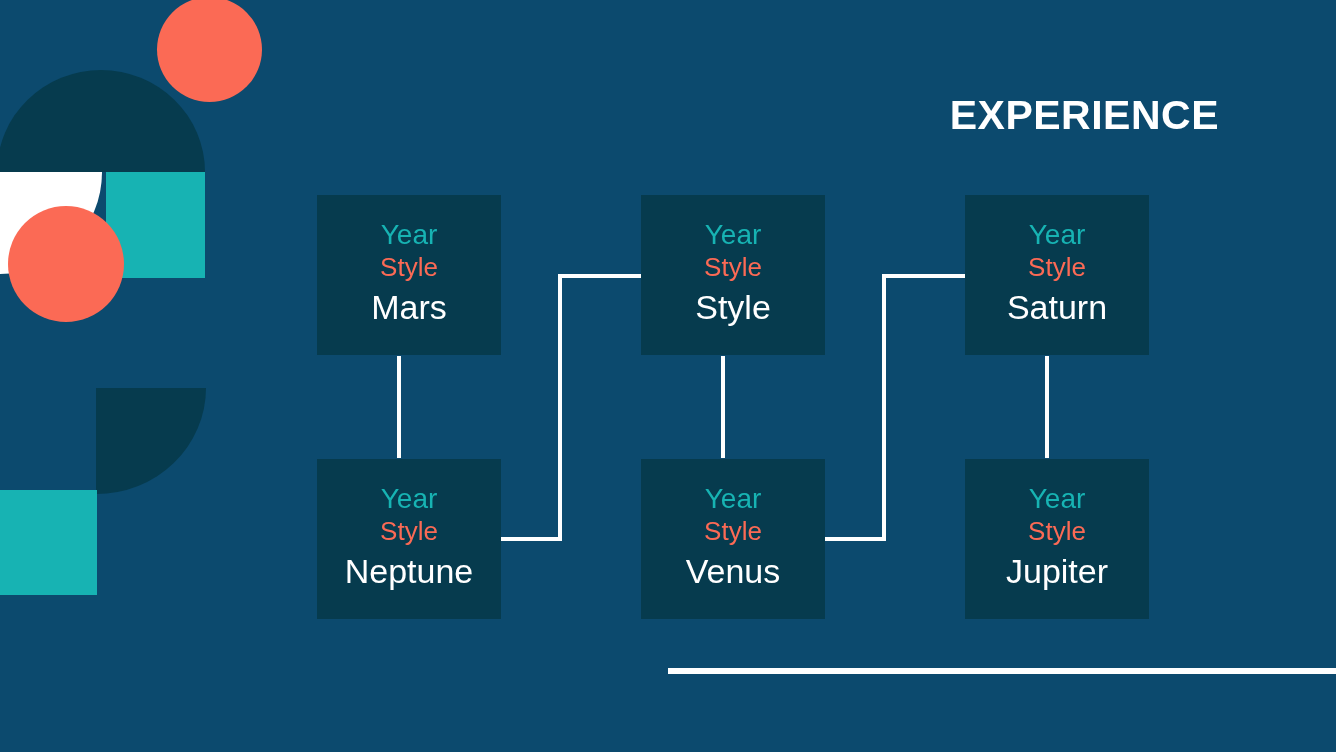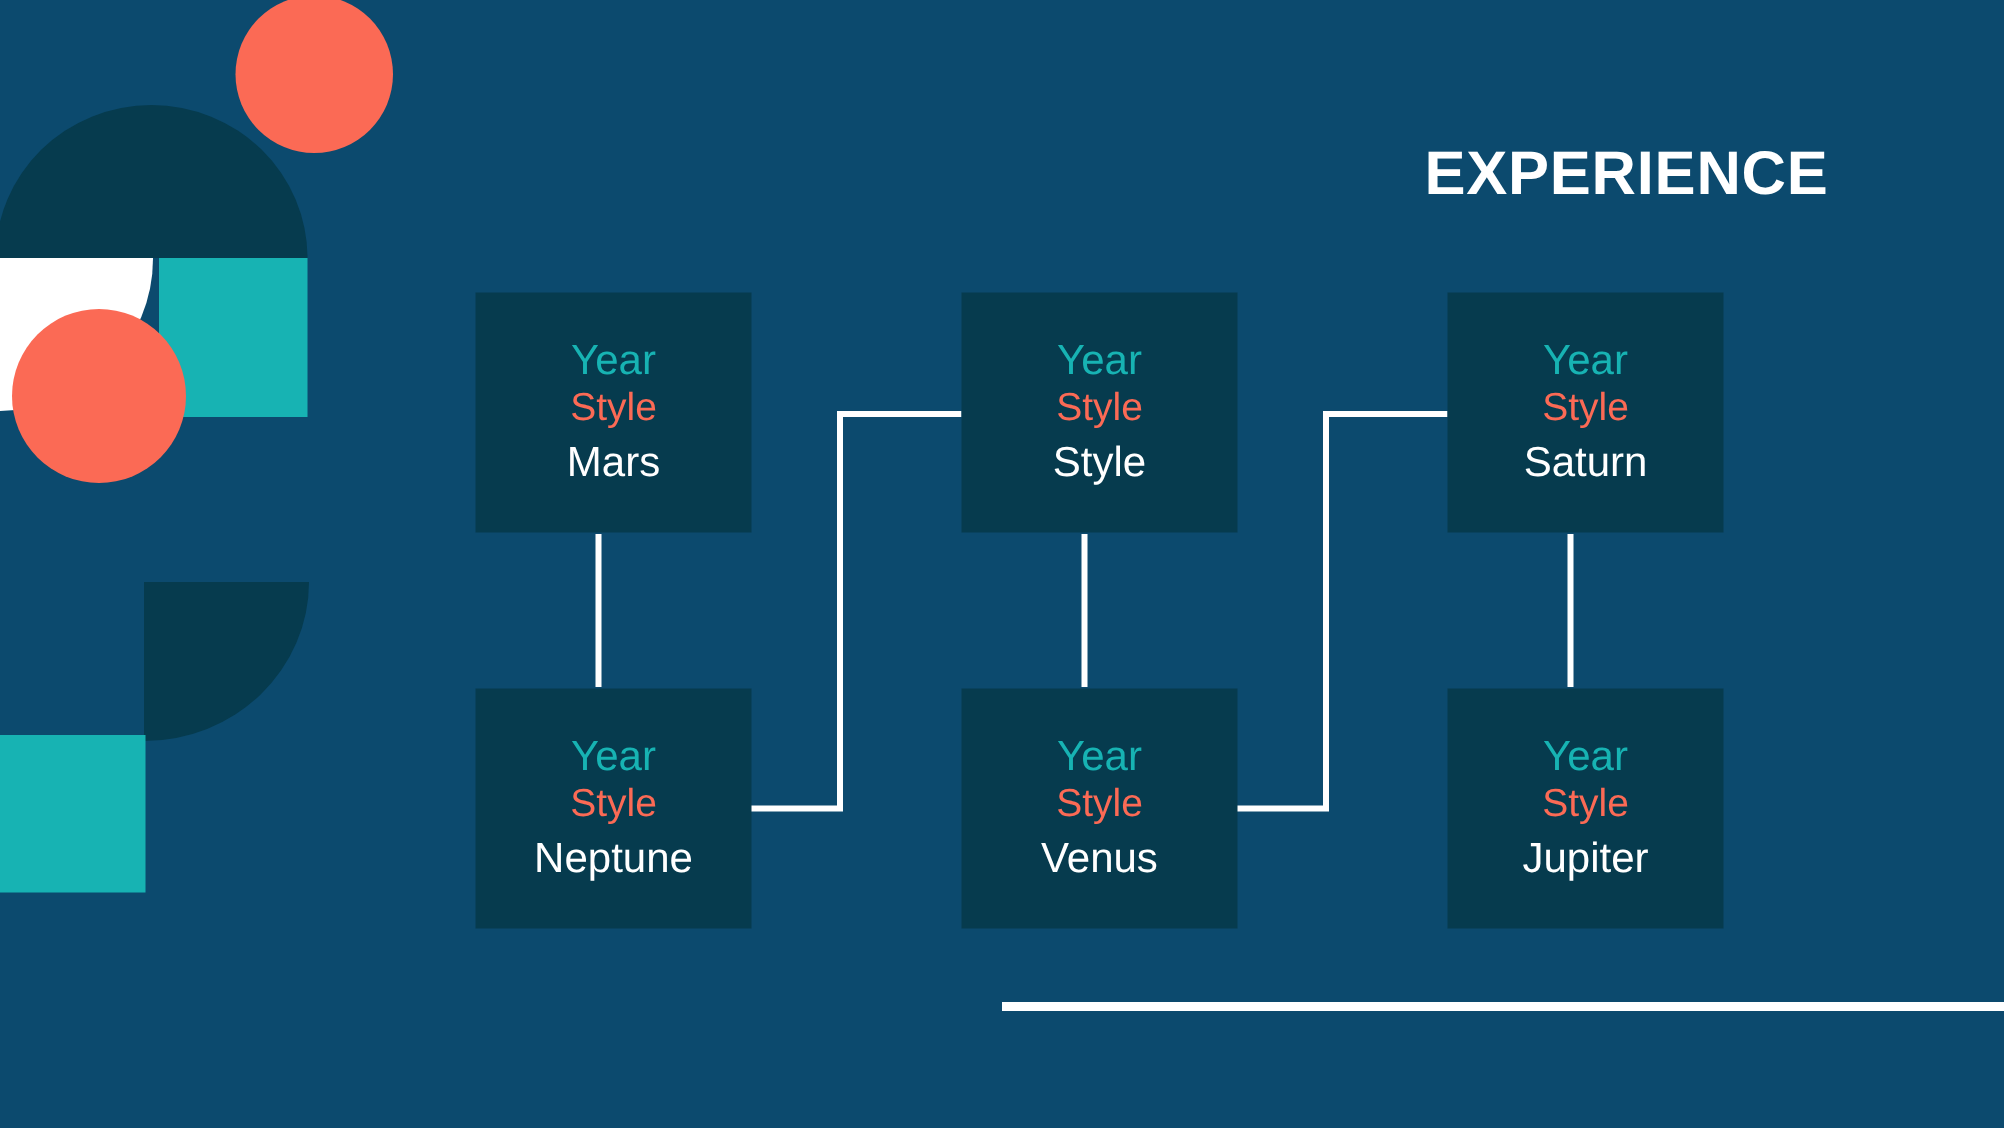--- a/index.html
+++ b/index.html
@@ -126,21 +126,21 @@
     font-weight: normal;
   }
   .card-style {
     color: #fb6a55;
     font-size: 26px;
     line-height: 1.3;
     font-weight: normal;
   }
   .card-name {
     color: #ffffff;
-    font-size: 28px;
+    font-size: 34px;
     line-height: 1.35;
     font-weight: normal;
   }
 
   
   #bottom-rule {
     position: absolute;
     left: 668px;
     top: 668px;
     width: 668px;

